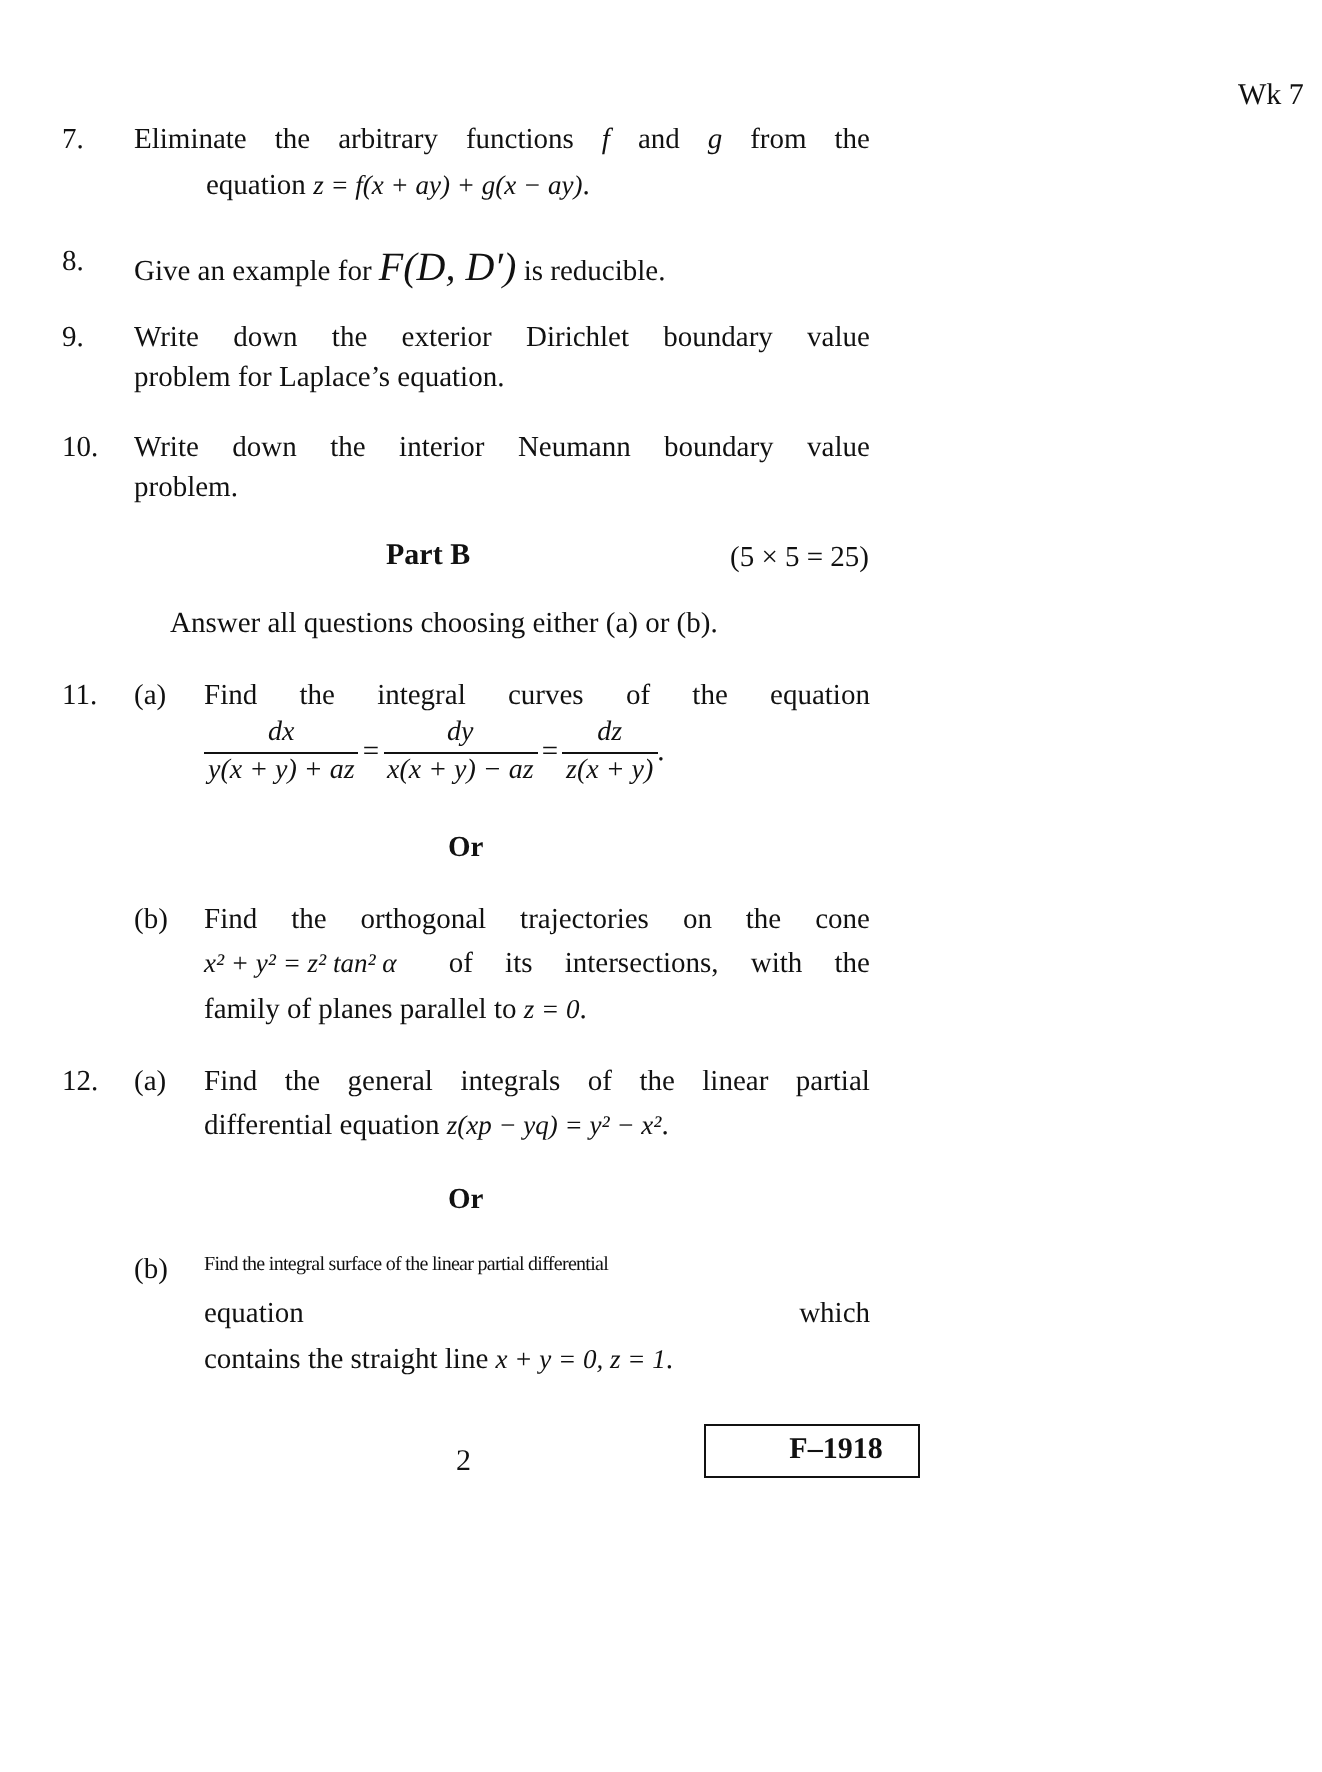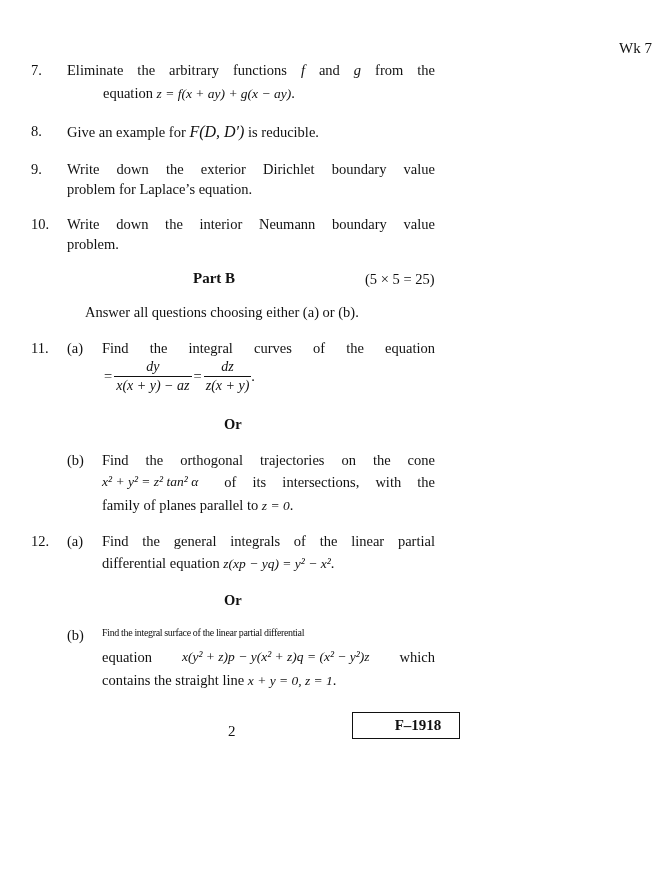--- a/index.html
+++ b/index.html
@@ -49,21 +49,21 @@
   <span>the</span>
 </div>
 <div class="line" style="left:67px; top:85px;margin-left:36px;">
   <span>equation</span>
   <span class="math" style="font-size:13.5px;">z = f(x + ay) + g(x − ay)</span><span>.</span>
 </div>
 
 <div class="qnum" style="left:31px; top:123px;">8.</div>
 <div class="line" style="left:67px; top:123px;">
   <span>Give an example for</span>
-  <span class="math" style="font-size:16px;">F(D, D′)</span>
+  <span class="math" style="font-size:20px;">F(D, D′)</span>
   <span>is reducible.</span>
 </div>
 
 <div class="qnum" style="left:31px; top:161px;">9.</div>
 <div class="flex-just" style="left:67px; top:161px; width:368px;">
   <span>Write</span>
   <span>down</span>
   <span>the</span>
   <span>exterior</span>
   <span>Dirichlet</span>
@@ -93,21 +93,24 @@
 <div class="flex-just" style="left:102px; top:340px; width:333px;">
   <span>Find</span>
   <span>the</span>
   <span>integral</span>
   <span>curves</span>
   <span>of</span>
   <span>the</span>
   <span>equation</span>
 </div>
 <div class="line" style="left:102px; top:359px;">
-  <span class="eqsign">=</span><span class="frac">
+  <span class="frac">
+    <span class="num">dx</span>
+    <span class="den">y(x + y) + az</span>
+  </span><span class="eqsign">=</span><span class="frac">
     <span class="num">dy</span>
     <span class="den">x(x + y) − az</span>
   </span><span class="eqsign">=</span><span class="frac">
     <span class="num">dz</span>
     <span class="den">z(x + y)</span>
   </span><span style="vertical-align:middle;">.</span>
 </div>
 <div class="line bold" style="left:224px; top:416px;">Or</div>
 
 <div class="qnum" style="left:67px; top:452px;">(b)</div>
@@ -148,21 +151,20 @@
 <div class="line" style="left:102px; top:555px;">
   <span>differential equation</span>
   <span class="math" style="font-size:13.5px;">z(xp − yq) = y² − x²</span><span>.</span>
 </div>
 <div class="line bold" style="left:224px; top:592px;">Or</div>
 
 <div class="qnum" style="left:67px; top:627px;">(b)</div>
 <div class="line" style="left:102px; top:627px; font-size:10px; letter-spacing:-0.35px;">Find the integral surface of the linear partial differential</div>
 <div class="flex-just" style="left:102px; top:649px; width:333px;">
   <span>equation</span>
-  <span class="math" style="font-size:13.5px;">x(y² + z)p − y(x² + z)q = (x² − y²)z</span>
   <span>which</span>
 </div>
 <div class="line" style="left:102px; top:672px;">
   <span>contains the straight line</span>
   <span class="math" style="font-size:13.5px;font-style:italic;">x + y = 0, z = 1</span><span>.</span>
 </div>
 
 <div class="line" style="left:228px; top:723px; font-size:15px;">2</div>
 <div class="box">
   <span>F–1918</span>

